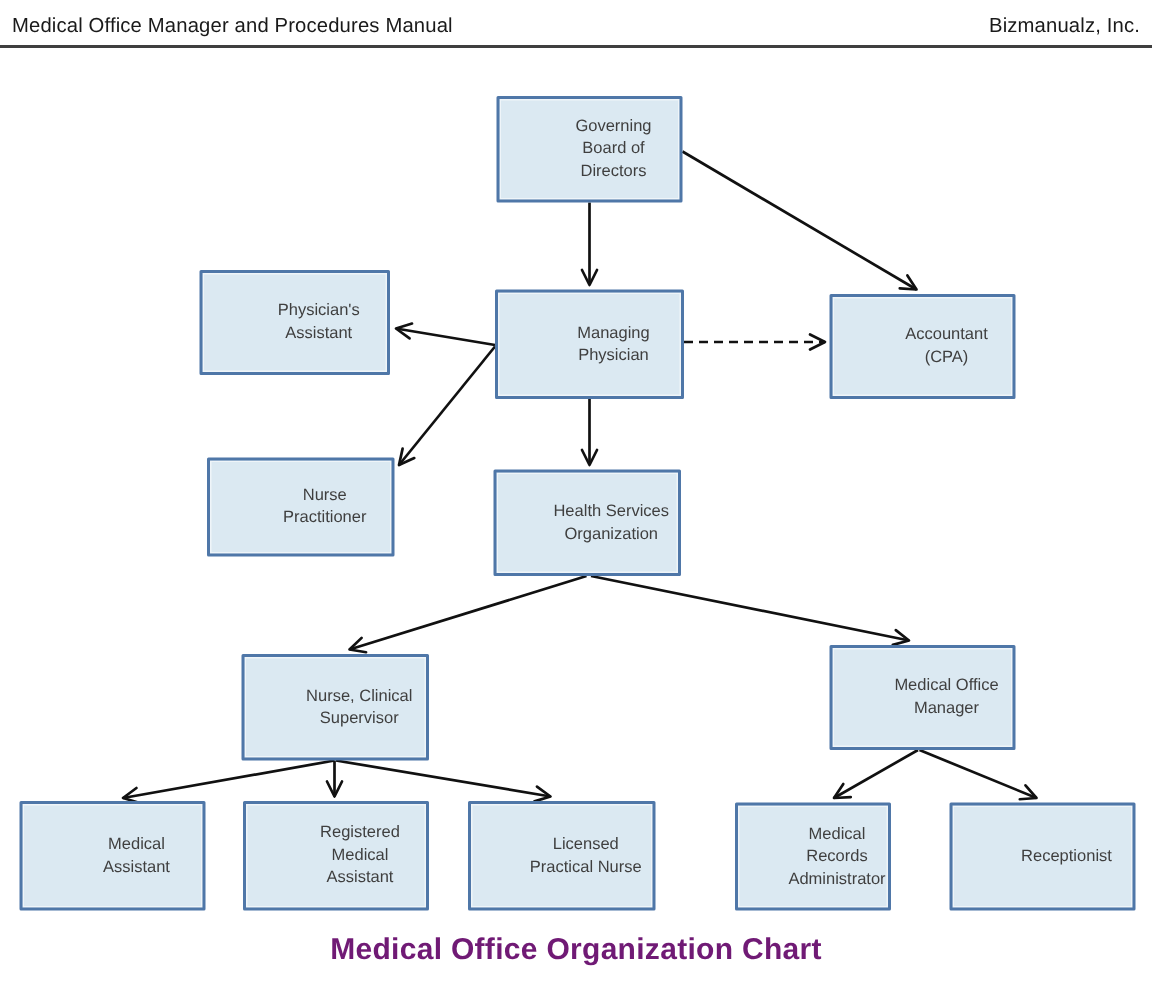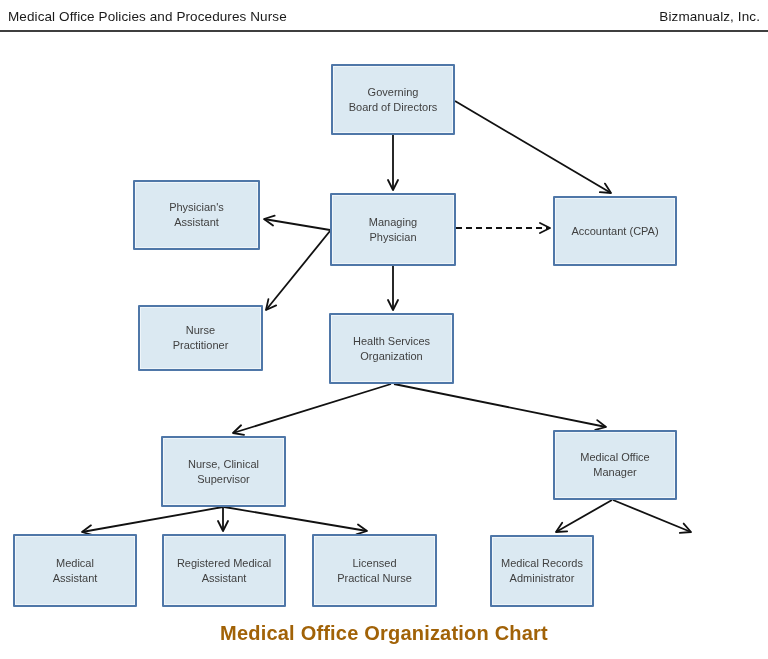--- a/index.html
+++ b/index.html
@@ -17,37 +17,37 @@
   .page-header .hdr-text{
     font-size:13.5px;color:#1a1a1a;letter-spacing:0.1px;white-space:nowrap;
   }
   
   .chart-area{position:absolute;left:0;top:0;width:768px;height:659px;}
   svg.connectors{position:absolute;left:0;top:0;z-index:1;pointer-events:none;}
   .node{
     position:absolute;z-index:2;box-sizing:border-box;
     background:#dbe9f2;border:2px solid #4f77a8;border-radius:1px;
     box-shadow:inset 0 0 0 1px rgba(255,255,255,0.55);
-    display:flex;align-items:center;justify-content:center;text-align:center;
+    display:flex;align-items:center;justify-content:center;text-align:center;padding-left:32px;
   }
   .node .node-label{
     font-size:11px;line-height:15px;color:#3f3f3f;white-space:pre-line;
     padding:2px 4px;
   }
   
   .chart-caption{
     position:absolute;left:0;top:622px;width:768px;text-align:center;
-    font-size:20px;font-weight:bold;color:#a16207;z-index:3;letter-spacing:0.2px;
+    font-size:20px;font-weight:bold;color:#701a75;z-index:3;letter-spacing:0.2px;
   }
 </style>
 </head>
 <body>
 
 <div class="page-header">
-  <span class="hdr-text">Medical Office Policies and Procedures Nurse</span>
+  <span class="hdr-text">Medical Office Manager and Procedures Manual</span>
   <span class="hdr-text">Bizmanualz, Inc.</span>
 </div>
 
 <div class="chart-area">
 
   <svg class="connectors" width="768" height="659" viewBox="0 0 768 659">
     <defs>
       <marker id="arrow" markerUnits="userSpaceOnUse" markerWidth="14" markerHeight="14" refX="11.5" refY="6.5" orient="auto">
         <path d="M1.5,1.5 L11.5,6.5 L1.5,11.5" fill="none" stroke="#111111" stroke-width="1.8" stroke-linecap="round" stroke-linejoin="round"></path>
       </marker>
@@ -121,16 +121,19 @@
   <div class="node" style="left:312px;top:534px;width:125px;height:73px;">
     <span class="node-label">Licensed
 Practical Nurse</span>
   </div>
 
   <div class="node" style="left:490px;top:535px;width:104px;height:72px;">
     <span class="node-label">Medical Records
 Administrator</span>
   </div>
 
+  <div class="node" style="left:633px;top:535px;width:124px;height:72px;">
+    <span class="node-label">Receptionist</span>
+  </div>
 
 </div>
 
 <div class="chart-caption">Medical Office Organization Chart</div>
 
 </body></html>

